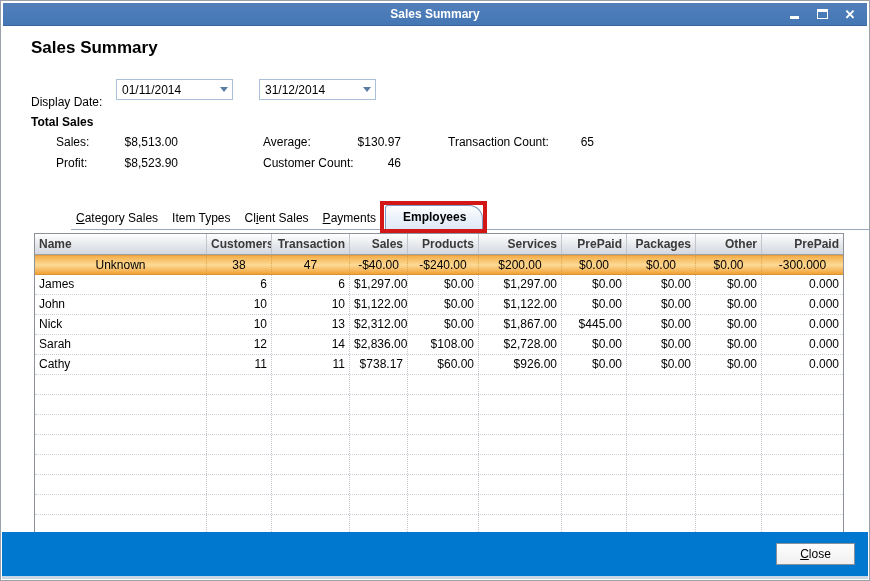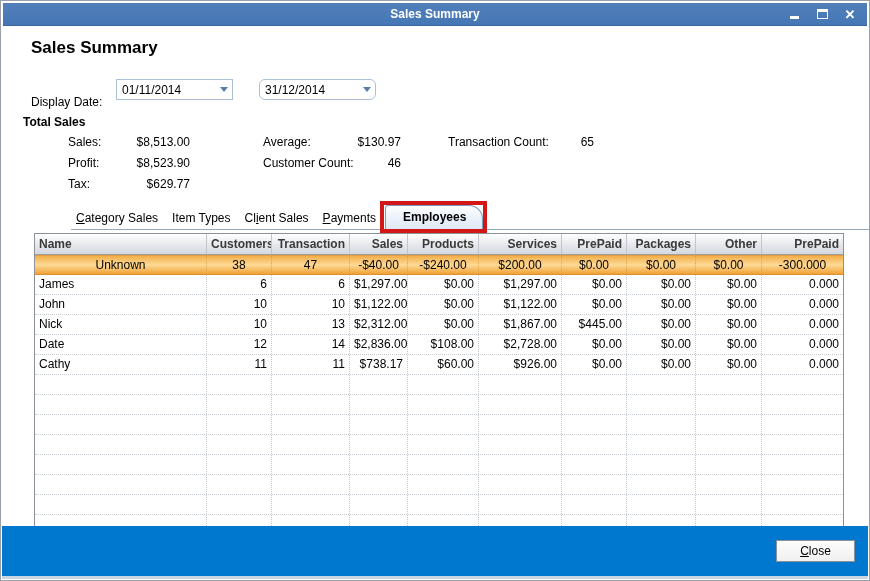--- a/index.html
+++ b/index.html
@@ -34,29 +34,29 @@
   
   .lbl { font-size:12px; }
   .display-date-label { position:absolute; left:30px; top:94px; }
   .to-label { position:absolute; left:241px; top:82px;margin-left:38px; }
   .combo {
     position:absolute; top:78px; width:117px; height:21px;
     background:#fff; border:1px solid #a9c0d8;
     display:flex; align-items:center; cursor:default;
   }
   .combo-from { left:115px; }
-  .combo-to   { left:258px;border-radius:6px; }
+  .combo-to   { left:258px; }
   .combo-value { flex:1; font-size:12px; padding-left:5px; }
   .combo-arrow { width:17px; height:100%; display:flex; align-items:center; justify-content:center; }
   .combo-arrow .tri { width:0; height:0; border-left:4px solid transparent; border-right:4px solid transparent; border-top:5px solid #5a7da5; }
 
   
-  .totals-heading { position:absolute; left:22px; top:114px; font-size:12px; font-weight:bold; }
+  .totals-heading { position:absolute; left:30px; top:114px; font-size:12px; font-weight:bold; }
   .tot-col { position:absolute; top:130px; }
-  .tot-col-1 { left:55px;  width:122px;margin-left:12px; }
+  .tot-col-1 { left:55px;  width:122px; }
   .tot-col-2 { left:262px; width:138px; }
   .tot-col-3 { left:447px; width:146px; }
   .tot-pair { display:flex; justify-content:space-between; height:21px; align-items:center; font-size:12px; }
 
   
   .tabstrip {
     position:absolute; left:30px; top:203px; width:816px; height:26px;
     display:flex; align-items:flex-end;
     border-bottom:1px solid #98a8bc;
     margin-left:40px;
@@ -100,21 +100,21 @@
   .td:last-child { border-right:none; }
   .tr.selected {
     background:linear-gradient(#f3ae49,#fdda96 50%,#f1a136);
     border-top:1px solid #e69c3b; border-bottom:1px solid #d8922e;
     height:20px;
   }
   .tr.selected .td { line-height:18px; border-right-color:#dba649;text-align:center; }
 
   
   .footer {
-    position:absolute; left:1px; right:1px; bottom:4px; height:50px;
+    position:absolute; left:1px; right:1px; bottom:4px; height:44px;
     background:#0078cf; display:flex; align-items:center; justify-content:flex-end;
   }
   .footer-underline { position:absolute; left:1px; right:1px; bottom:1px; height:3px; background:#c9d7e4; }
   .close-btn {
     width:79px; height:22px; margin-right:13px;
     background:linear-gradient(#fdfdfd,#f0f0f0); border:1px solid #8a9097;
     font-family:"Liberation Sans", sans-serif; font-size:12px; color:#000; cursor:default;
   }
   u { text-decoration:underline; }
 </style>
@@ -158,24 +158,20 @@
   <div class="totals-heading">Total Sales</div>
   <div class="tot-col tot-col-1">
     <div class="tot-pair">
       <span>Sales:</span>
       <span>$8,513.00</span>
     </div>
     <div class="tot-pair">
       <span>Profit:</span>
       <span>$8,523.90</span>
     </div>
-    <div class="tot-pair">
-      <span>Tax:</span>
-      <span>$629.77</span>
-    </div>
   </div>
   <div class="tot-col tot-col-2">
     <div class="tot-pair">
       <span>Average:</span>
       <span>$130.97</span>
     </div>
     <div class="tot-pair">
       <span>Customer Count:</span>
       <span>46</span>
     </div>
@@ -253,21 +249,21 @@
         <div class="td right">13</div>
         <div class="td right">$2,312.00</div>
         <div class="td right">$0.00</div>
         <div class="td right">$1,867.00</div>
         <div class="td right">$445.00</div>
         <div class="td right">$0.00</div>
         <div class="td right">$0.00</div>
         <div class="td right">0.000</div>
       </div>
       <div class="grid-row tr">
-        <div class="td">Date</div>
+        <div class="td">Sarah</div>
         <div class="td right">12</div>
         <div class="td right">14</div>
         <div class="td right">$2,836.00</div>
         <div class="td right">$108.00</div>
         <div class="td right">$2,728.00</div>
         <div class="td right">$0.00</div>
         <div class="td right">$0.00</div>
         <div class="td right">$0.00</div>
         <div class="td right">0.000</div>
       </div>

